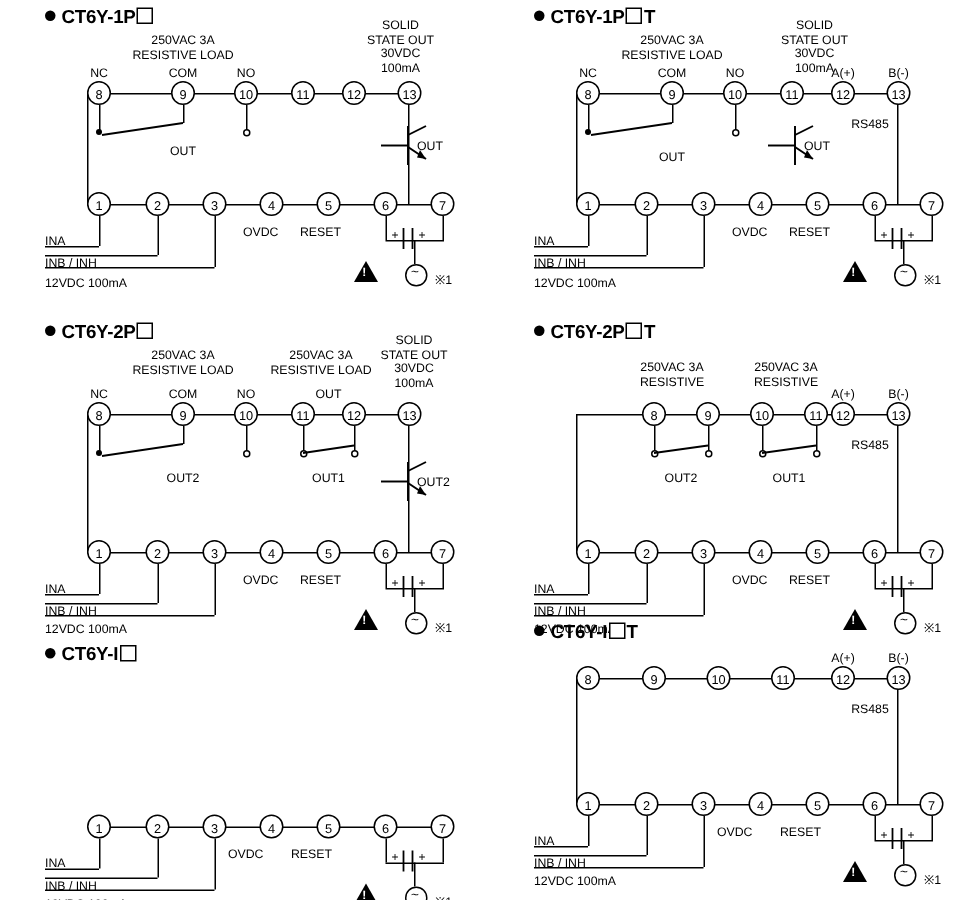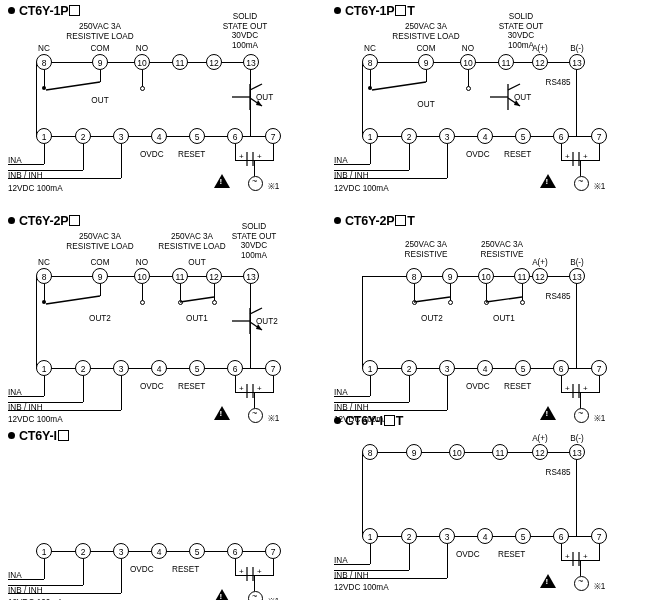--- a/index.html
+++ b/index.html
@@ -1,17 +1,17 @@
 <!DOCTYPE html>
 <html><head>
 <meta charset="utf-8">
 <style>
   html,body{margin:0;padding:0;background:#ffffff;}
   body{width:652px;height:600px;font-family:"Liberation Sans",sans-serif;color:#000;position:relative;overflow:hidden;}
-  .panel{position:absolute;}
+  .panel{position:absolute;margin-left:22px;}
   .title{position:absolute;font-size:12.5px;font-weight:bold;letter-spacing:-0.2px;white-space:nowrap;}
   .title .bullet{display:inline-block;width:7px;height:7px;border-radius:50%;background:#000;margin-right:4px;vertical-align:1px;}
   .title .sq{display:inline-block;width:9px;height:9px;border:1.2px solid #000;background:#fff;vertical-align:-1px;margin:0 1px;}
   .lbl{position:absolute;font-size:8.2px;white-space:nowrap;line-height:1.18;}
   .lbl.c{transform:translateX(-50%);}
   .term{position:absolute;width:16px;height:16px;border:1.2px solid #000;border-radius:50%;background:#fff;
         font-size:8.5px;line-height:16px;text-align:center;box-sizing:border-box;}
   .wire{position:absolute;background:#000;}
   .wh{height:1.2px;}
   .wv{width:1.2px;}

